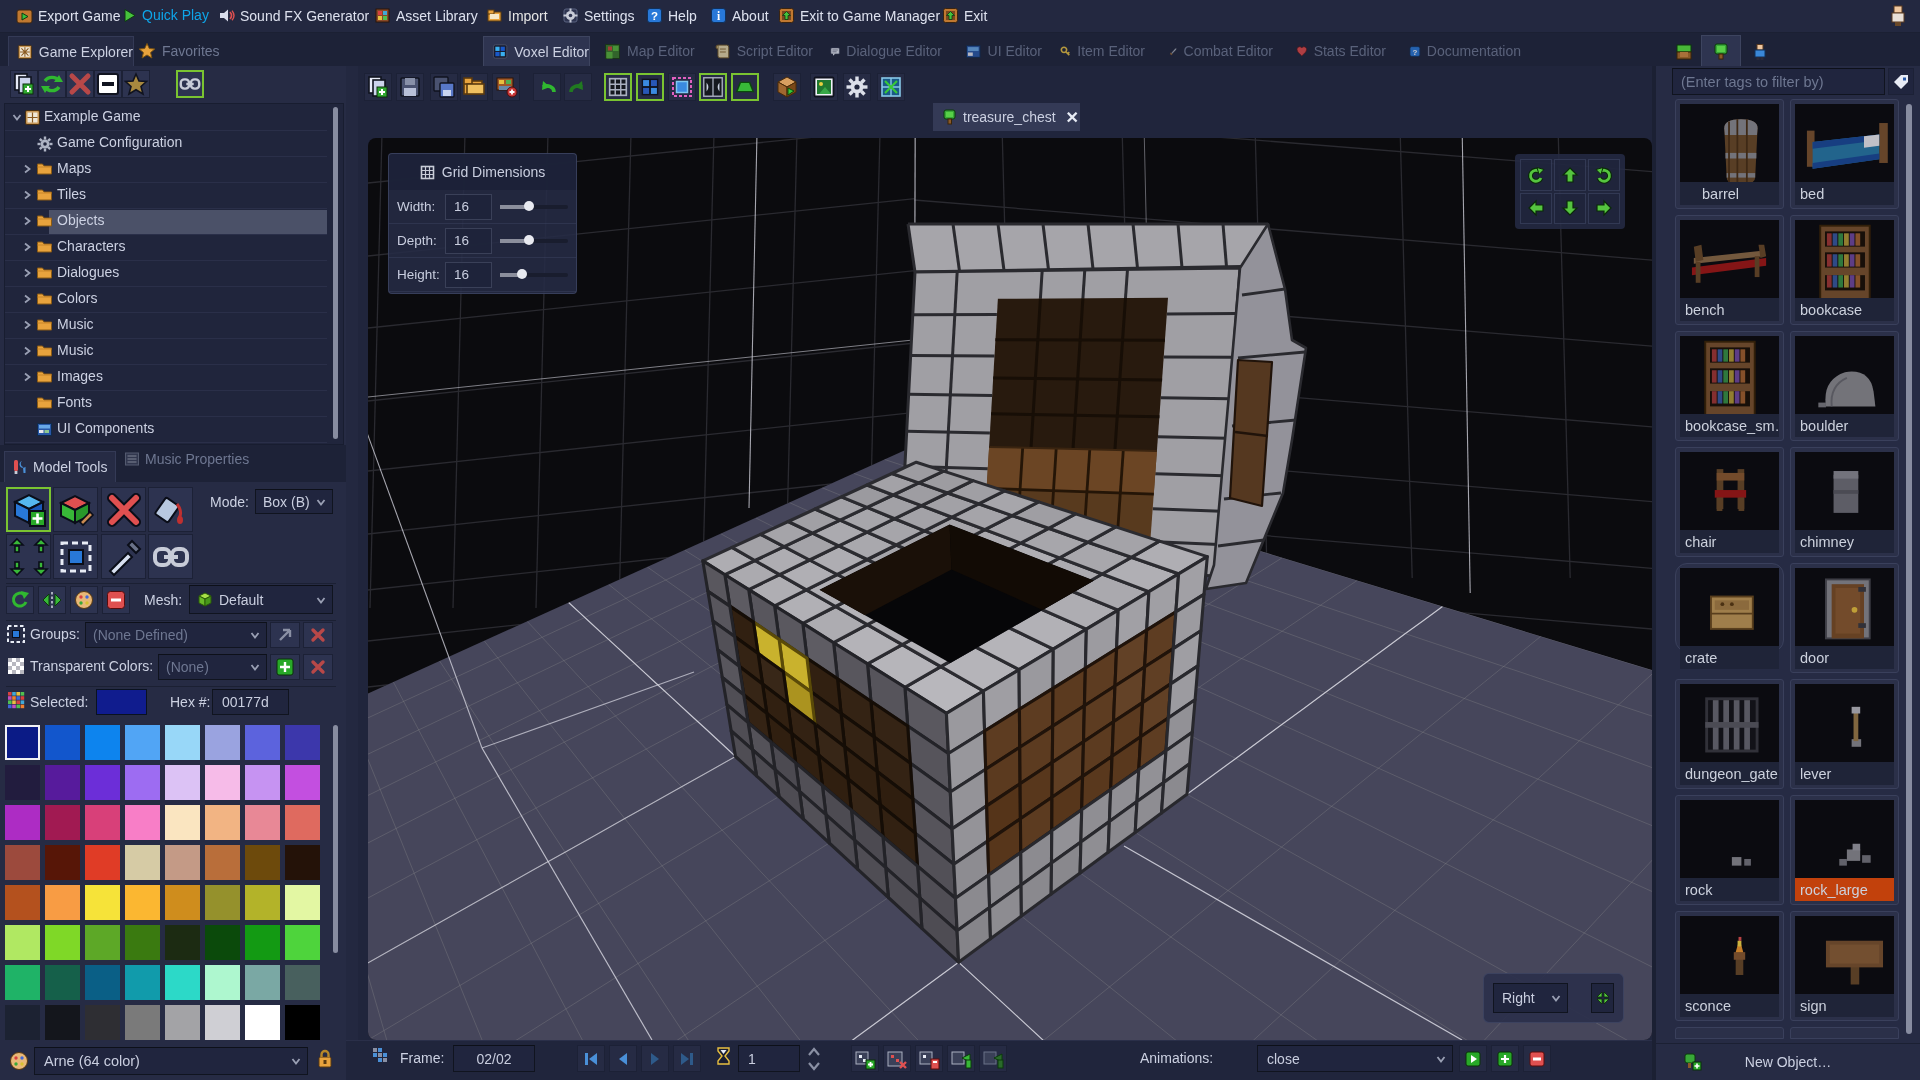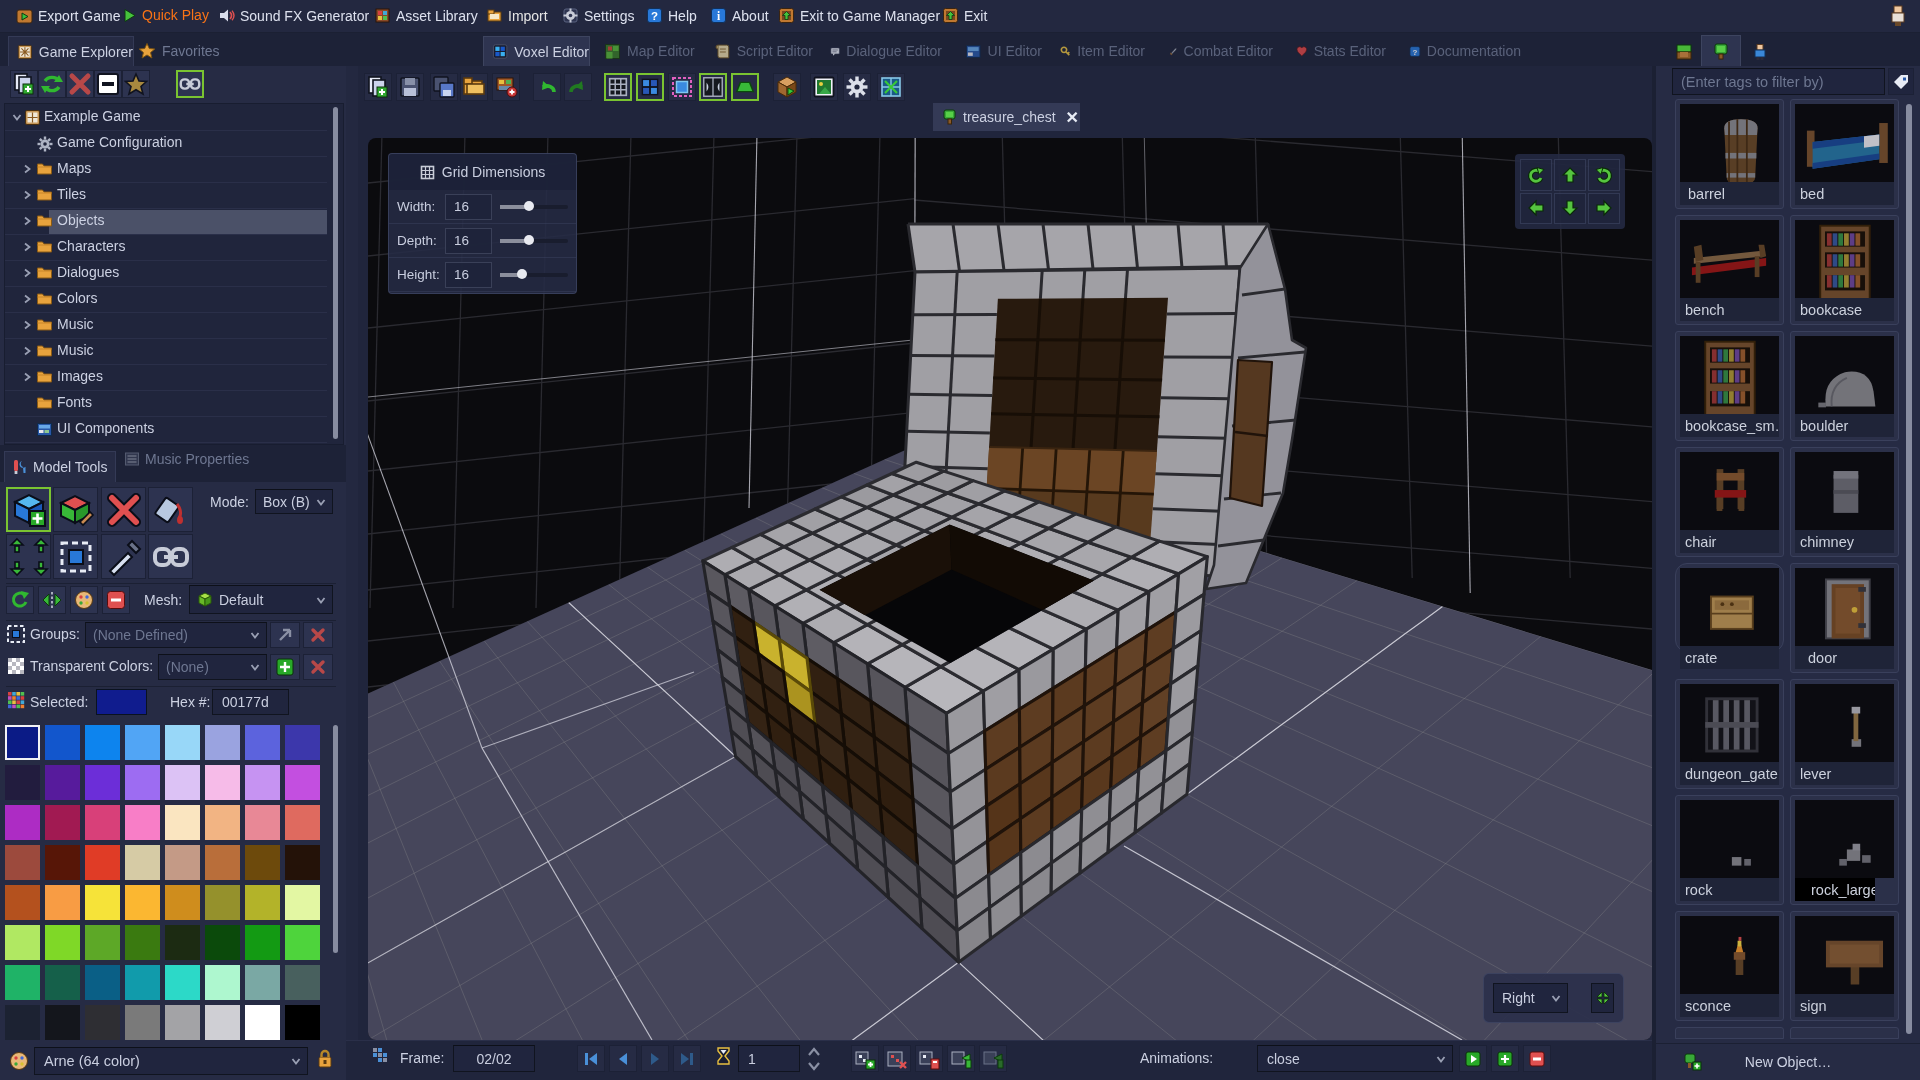--- a/index.html
+++ b/index.html
@@ -19,21 +19,21 @@
     <svg width="17" height="17" viewBox="0 0 17 17" style="display:block">
       <rect x="1" y="3" width="15" height="13" rx="2" fill="#c07830" stroke="#3a2410"></rect>
       <polygon points="6,6 12,9.5 6,13" fill="#35c23c" stroke="#0c3a10"></polygon>
     </svg>
     <span style="color:#dde1ee">Export Game</span>
   </div>
 <div class="abs mi" style="left:122px;top:7px">
     <svg width="15" height="15" viewBox="0 0 15 15" style="display:block">
       <polygon points="3,1.5 13,7.5 3,13.5" fill="#46c23c" stroke="#0c3a10"></polygon>
     </svg>
-    <span style="color:#f97316">Quick Play</span>
+    <span style="color:#0ea5e9">Quick Play</span>
   </div>
 <div class="abs mi" style="left:218px;top:7px">
     <svg width="17" height="17" viewBox="0 0 17 17" style="display:block">
       <polygon points="2,6 6,6 10,2.5 10,14.5 6,11 2,11" fill="#d8dcea"></polygon>
       <path d="M12 5 q3 3.5 0 7" stroke="#e05050" fill="none" stroke-width="1.6"></path>
       <path d="M14 3.6 q4 5 0 9.6" stroke="#e05050" fill="none" stroke-width="1.4"></path>
     </svg>
     <span style="color:#dde1ee">Sound FX Generator</span>
   </div>
 <div class="abs mi" style="left:374px;top:7px">
@@ -1411,21 +1411,21 @@
         <g transform="translate(44,16) scale(1.25,1.18)">
           <path d="M0 8 Q0 0 14 0 Q28 0 28 8 L26 52 Q26 58 14 58 Q2 58 2 52 z" fill="#6a4a2a"></path>
           <path d="M0 8 Q0 0 14 0 Q28 0 28 8 L27.5 14 L0.5 14 z" fill="#8a8a92"></path>
           <rect x="1" y="30" width="26" height="5" fill="#8a8a92"></rect>
           <rect x="2" y="48" width="24" height="4" fill="#8a8a92"></rect>
           <path d="M4 2 v54" stroke="#4a3018" stroke-width="1.5"></path>
           <path d="M11 0 v58" stroke="#4a3018" stroke-width="1.5"></path>
           <path d="M19 0 v58" stroke="#4a3018" stroke-width="1.5"></path>
         </g>
       </svg></div>
-<div style="width:99px;height:23px;background:#1f2438;color:#ccd1dd;font-size:14.5px;padding-left:8px;display:flex;align-items:center;overflow:hidden;white-space:nowrap">barrel</div>
+<div style="width:99px;height:23px;background:#1f2438;color:#ccd1dd;font-size:14.5px;padding-left:22px;display:flex;align-items:center;overflow:hidden;white-space:nowrap">barrel</div>
   </div>
 <div class="abs" style="left:1790px;top:99px;width:109px;height:110px;background:#2b3049;border:1px solid #3a405c;border-radius:3px;padding:4px">
 <div style="width:99px;height:78px;background:#0b0b10;overflow:hidden"><svg width="99" height="78" viewBox="0 0 99 82" opacity="0.82">
         <g transform="translate(8,18)">
           <rect x="2" y="10" width="8" height="38" fill="#7a5230"></rect>
           <rect x="78" y="2" width="9" height="42" fill="#7a5230"></rect>
           <polygon points="8,22 78,14 78,40 8,50" fill="#2878a8"></polygon>
           <polygon points="8,22 78,14 78,20 8,29" fill="#1a4a9a"></polygon>
           <polygon points="62,16 78,14 78,26 62,28" fill="#e8e8f0"></polygon>
           <polygon points="8,44 78,34 78,40 8,50" fill="#1a4a9a"></polygon>
@@ -1553,21 +1553,21 @@
 <div style="width:99px;height:78px;background:#0b0b10;overflow:hidden"><svg width="99" height="78" viewBox="0 0 99 82" opacity="0.82">
         <g transform="translate(30,12)">
           <rect x="0" y="0" width="46" height="62" fill="#8a8a92" stroke="#4a4a52" stroke-width="2"></rect>
           <rect x="6" y="5" width="34" height="57" fill="#7a4e28"></rect>
           <rect x="10" y="9" width="26" height="48" fill="#8a5a32"></rect>
           <circle cx="30" cy="32" r="3" fill="#e8c040"></circle>
           <rect x="34" y="8" width="8" height="5" fill="#3a3a42"></rect>
           <rect x="34" y="46" width="8" height="5" fill="#3a3a42"></rect>
         </g>
       </svg></div>
-<div style="width:99px;height:23px;background:#1f2438;color:#ccd1dd;font-size:14.5px;padding-left:13px;display:flex;align-items:center;overflow:hidden;white-space:nowrap">door</div>
+<div style="width:99px;height:23px;background:#1f2438;color:#ccd1dd;font-size:14.5px;padding-left:5px;display:flex;align-items:center;overflow:hidden;white-space:nowrap">door</div>
   </div>
 <div class="abs" style="left:1675px;top:679px;width:109px;height:110px;background:#2b3049;border:1px solid #3a405c;border-radius:3px;padding:4px">
 <div style="width:99px;height:78px;background:#0b0b10;overflow:hidden"><svg width="99" height="78" viewBox="0 0 99 82" opacity="0.82">
         <g transform="translate(24,14)">
           <rect x="0" y="0" width="56" height="58" fill="#3a3a42"></rect>
           <rect x="3" y="3" width="50" height="52" fill="#14141a"></rect>
           <rect x="8" y="3" width="6" height="52" fill="#6a6a74"></rect>
           <rect x="19" y="3" width="6" height="52" fill="#6a6a74"></rect>
           <rect x="30" y="3" width="6" height="52" fill="#6a6a74"></rect>
           <rect x="41" y="3" width="6" height="52" fill="#6a6a74"></rect>
@@ -1597,21 +1597,21 @@
   </div>
 <div class="abs" style="left:1790px;top:795px;width:109px;height:110px;background:#2b3049;border:1px solid #3a405c;border-radius:3px;padding:4px">
 <div style="width:99px;height:78px;background:#0b0b10;overflow:hidden"><svg width="99" height="78" viewBox="0 0 99 82" opacity="0.82">
         <g transform="translate(44,46)">
           <rect x="8" y="6" width="14" height="12" fill="#8a8a92"></rect>
           <rect x="24" y="12" width="9" height="8" fill="#74747e"></rect>
           <rect x="0" y="16" width="8" height="7" fill="#74747e"></rect>
           <rect x="14" y="0" width="8" height="7" fill="#9a9aa4"></rect>
         </g>
       </svg></div>
-<div style="width:80px;height:23px;background:#000000;color:#ccd1dd;font-size:14.5px;padding-left:16px;display:flex;align-items:center;overflow:hidden;white-space:nowrap">rock_large</div>
+<div style="width:99px;height:23px;background:#c2410c;color:#ccd1dd;font-size:14.5px;padding-left:5px;display:flex;align-items:center;overflow:hidden;white-space:nowrap">rock_large</div>
   </div>
 <div class="abs" style="left:1675px;top:911px;width:109px;height:110px;background:#2b3049;border:1px solid #3a405c;border-radius:3px;padding:4px">
 <div style="width:99px;height:78px;background:#0b0b10;overflow:hidden"><svg width="99" height="78" viewBox="0 0 99 82" opacity="0.82">
         <g transform="translate(50,22)">
           <rect x="6" y="22" width="8" height="18" fill="#6a4a2a"></rect>
           <rect x="4" y="16" width="12" height="8" fill="#8a5a32"></rect>
           <polygon points="6,16 10,2 14,16" fill="#f09830"></polygon>
           <rect x="8" y="4" width="4" height="6" fill="#f8d848"></rect>
           <rect x="9" y="0" width="3" height="4" fill="#e05050"></rect>
         </g>

